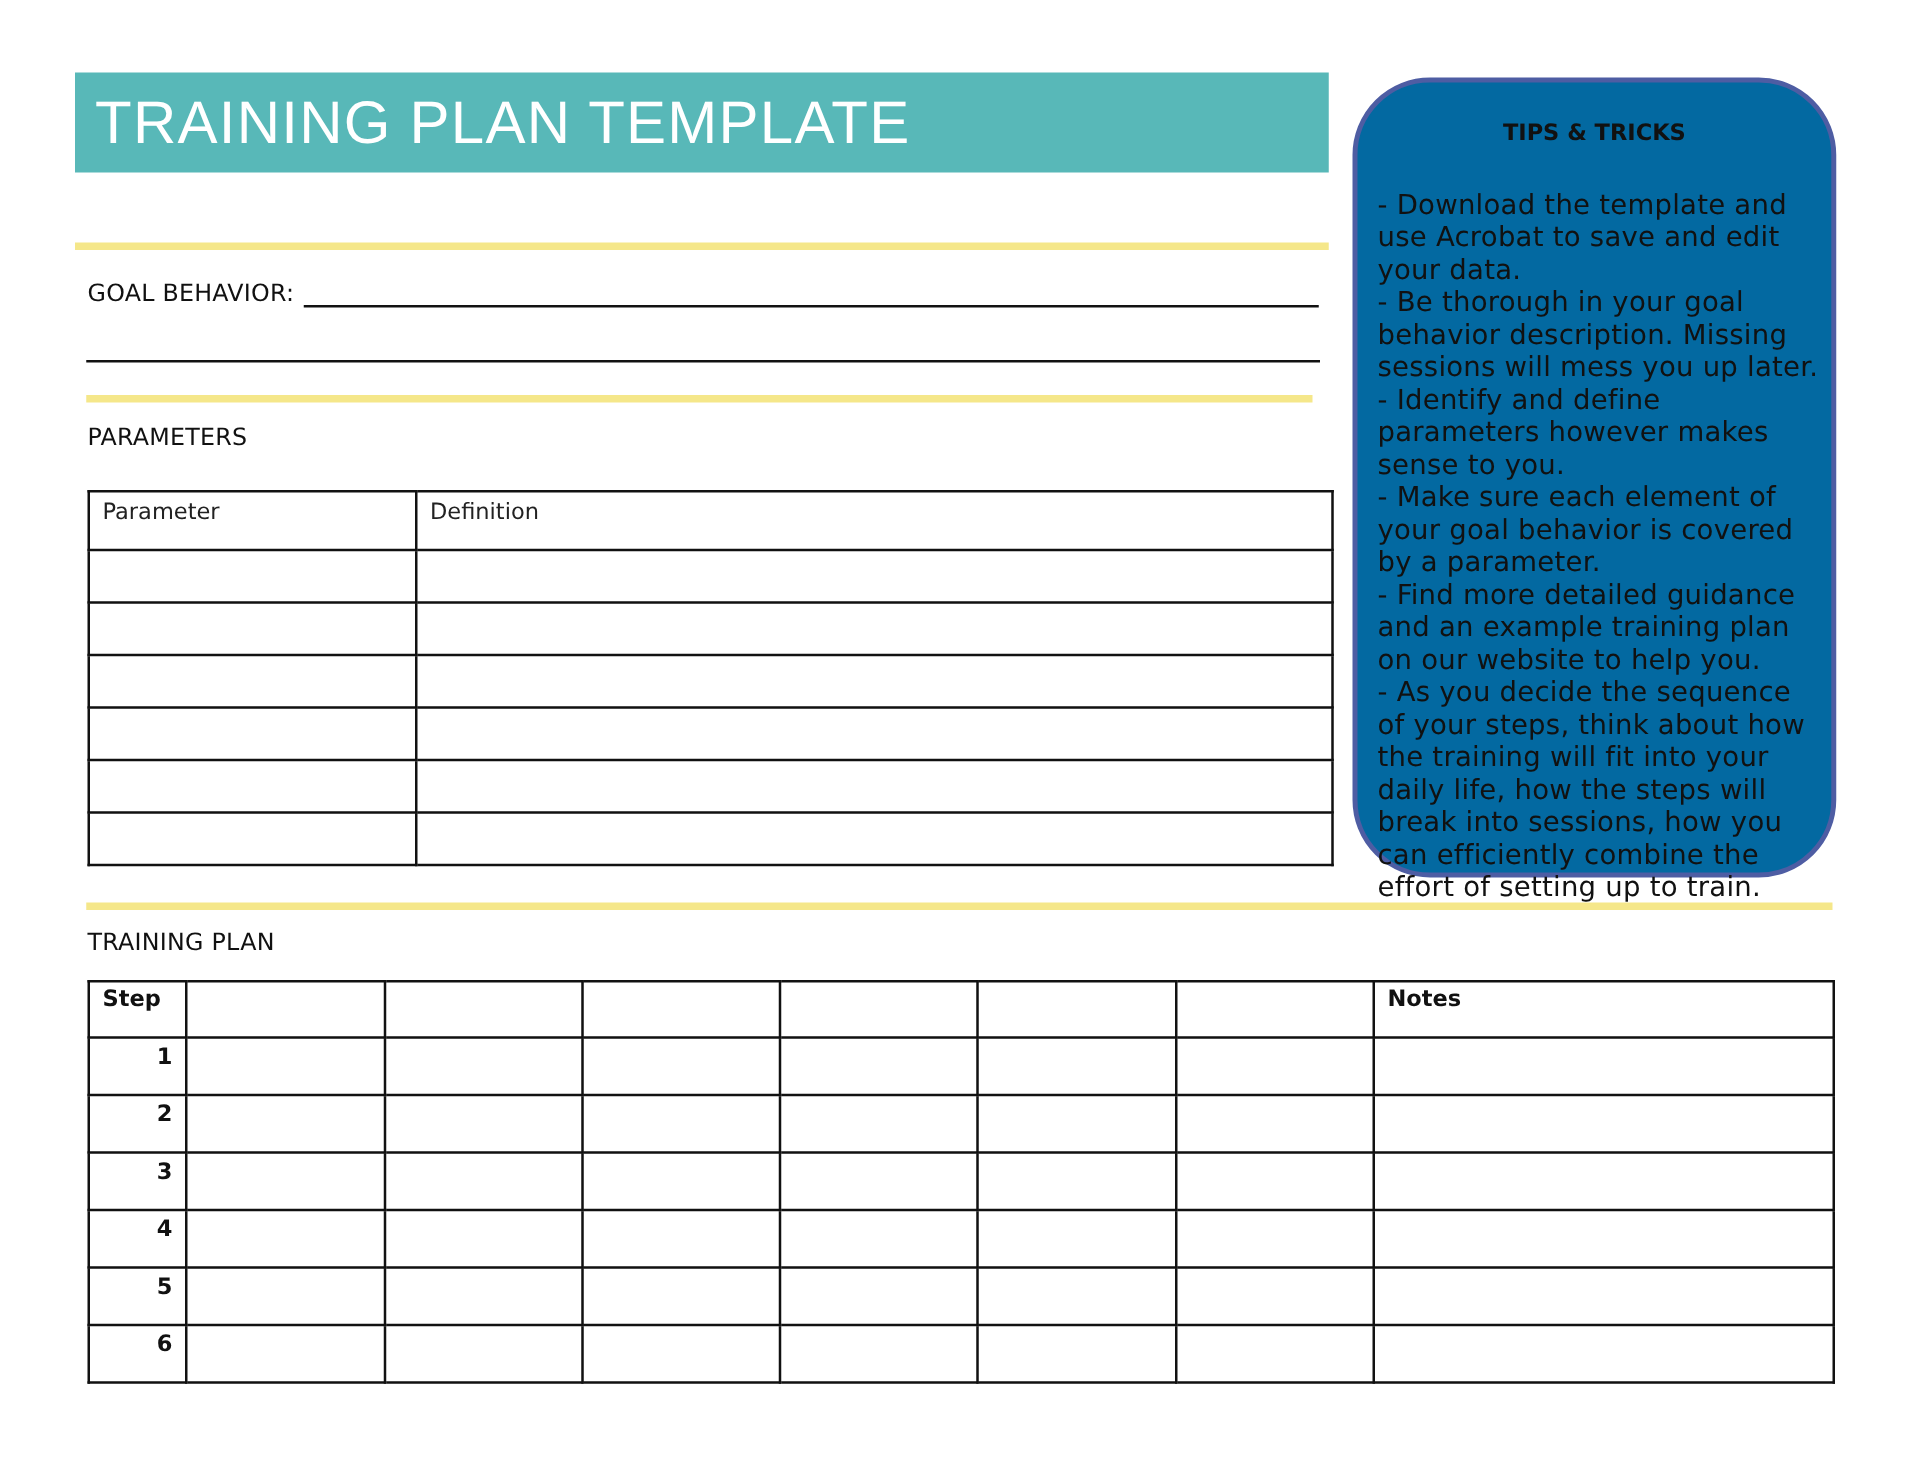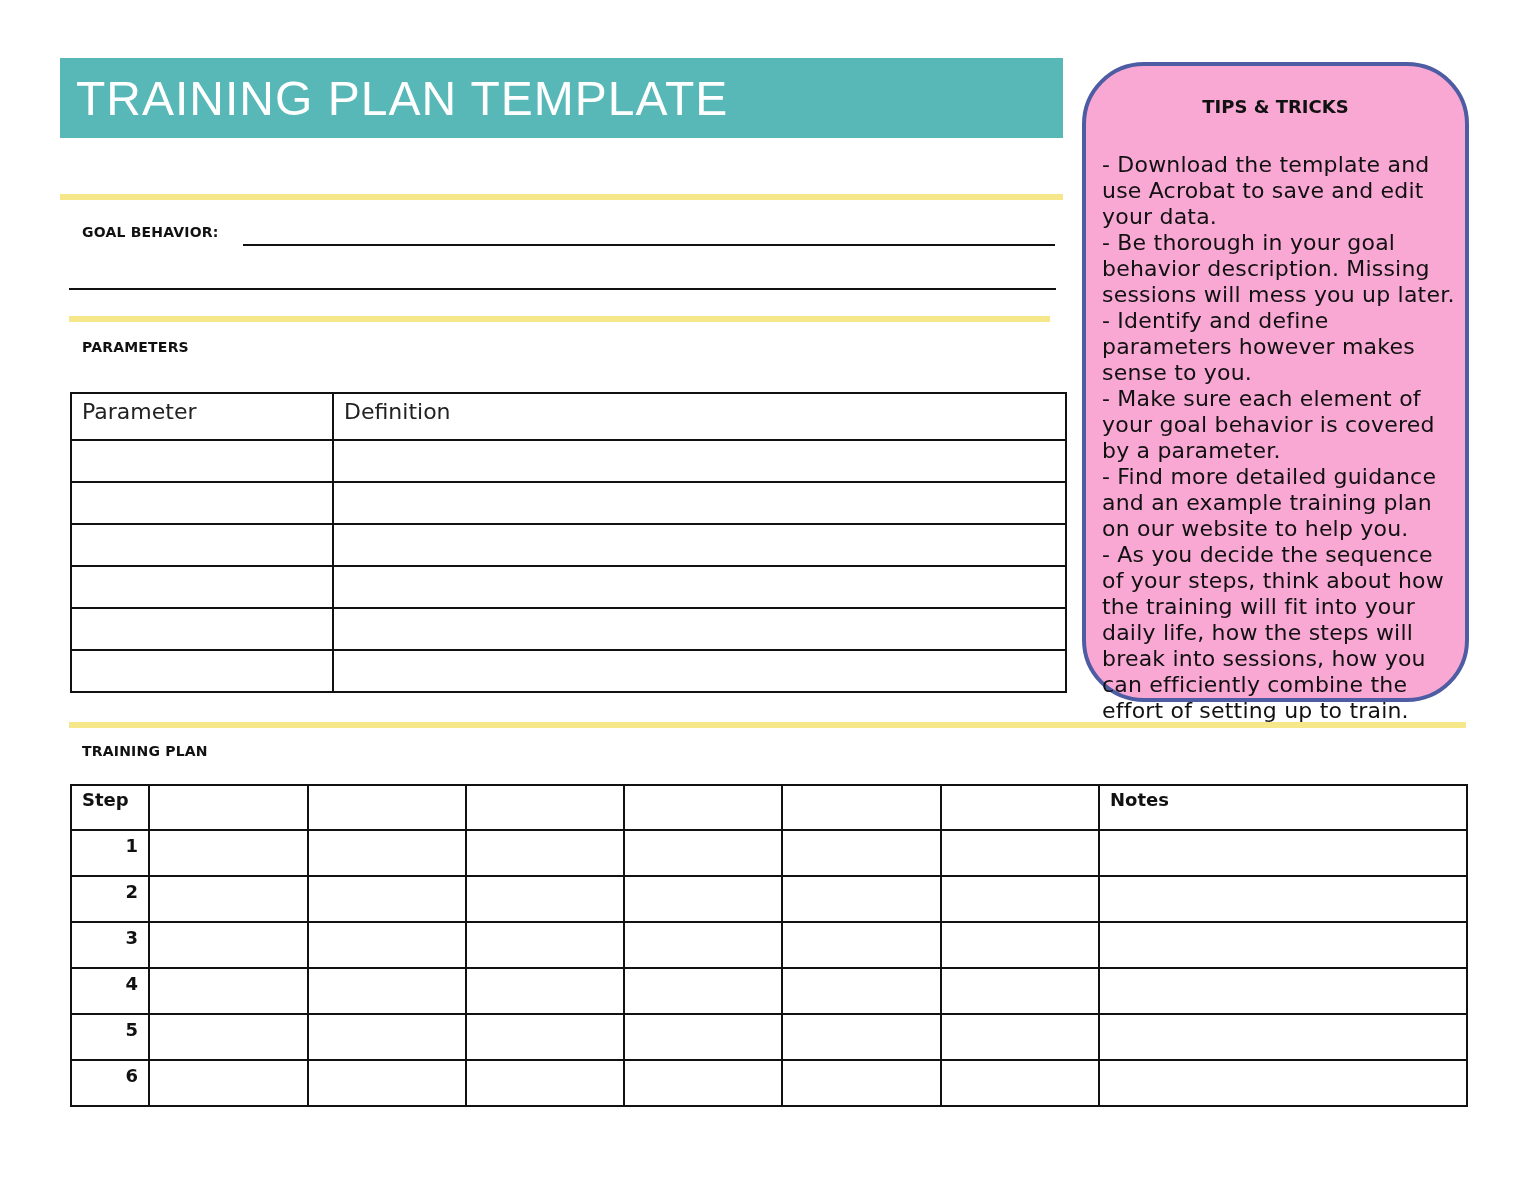--- a/index.html
+++ b/index.html
@@ -1,31 +1,31 @@
 <!DOCTYPE html>
 <html><head>
   <meta charset="utf-8">
   <style>
     html, body { margin: 0; padding: 0; background: #ffffff; }
     body { width: 1536px; height: 1187px; position: relative; overflow: hidden; font-family: "Liberation Sans", sans-serif; color: #111; }
     .abs { position: absolute; }
     .title-banner { left: 60px; top: 58px; width: 1003px; height: 80px; background: #58b8b8; }
     .title-text { position: absolute; left: 16px; top: 0; height: 80px; line-height: 82px; font-size: 48px; color: #ffffff; letter-spacing: 1px; white-space: nowrap; font-family: "Liberation Sans", sans-serif; }
     .yellow-rule { background: #f5e78a; height: 6px; }
-    .label-bold { font-family: "DejaVu Sans", sans-serif; font-weight: bold; font-size: 14px; color: #111; letter-spacing: 0.2px; white-space: nowrap; margin-left: 12px; }
+    .label-bold { font-family: "DejaVu Sans", sans-serif; font-weight: normal; font-size: 19px; color: #111; letter-spacing: 0.2px; white-space: nowrap; }
     .black-line { background: #111; height: 2px; }
-    .tips-box { left: 1082px; top: 62px; width: 379px; height: 632px; border: 4px solid #4e5da3; border-radius: 62px; background: #f9a8d4; box-sizing: content-box; }
+    .tips-box { left: 1082px; top: 62px; width: 379px; height: 632px; border: 4px solid #4e5da3; border-radius: 62px; background: #0369a1; box-sizing: content-box; }
     .tips-title { position: absolute; left: 0; right: 0; top: 30px; text-align: center; font-family: "DejaVu Sans", sans-serif; font-weight: bold; font-size: 18px; color: #111; }
     .tips-body { position: absolute; left: 16px; right: 10px; top: 58px; font-family: "DejaVu Sans", sans-serif; font-size: 22px; line-height: 26px; color: #111; letter-spacing: 0.2px; margin-top: 28px; }
     .tips-body p { margin: 0; }
     table.grid { border-collapse: collapse; position: absolute; table-layout: fixed; }
     table.grid td { border: 2px solid #111; padding: 0; vertical-align: top; }
     .param-table { left: 70px; top: 392px; width: 995px; }
     .param-table td { height: 40px; }
-    .param-head { font-family: "DejaVu Sans", sans-serif; font-size: 22px; padding: 5px 10px 0 10px !important; color: #222; }
+    .param-head { font-family: "DejaVu Sans", sans-serif; font-size: 18px; padding: 5px 10px 0 10px !important; color: #222; }
     .plan-table { left: 70px; top: 784px; width: 1396px; }
     .plan-table td { height: 40px; }
     .plan-head { font-family: "DejaVu Sans", sans-serif; font-weight: bold; font-size: 18px; padding: 3px 10px 0 10px !important; border-radius: 21px; }
     .step-num { font-family: "DejaVu Sans", sans-serif; font-weight: bold; font-size: 18px; text-align: right; padding: 4px 10px 0 0 !important; }
   </style>
 </head>
 <body>
 
 <div class="abs title-banner">
   <div class="title-text">TRAINING PLAN TEMPLATE</div>

